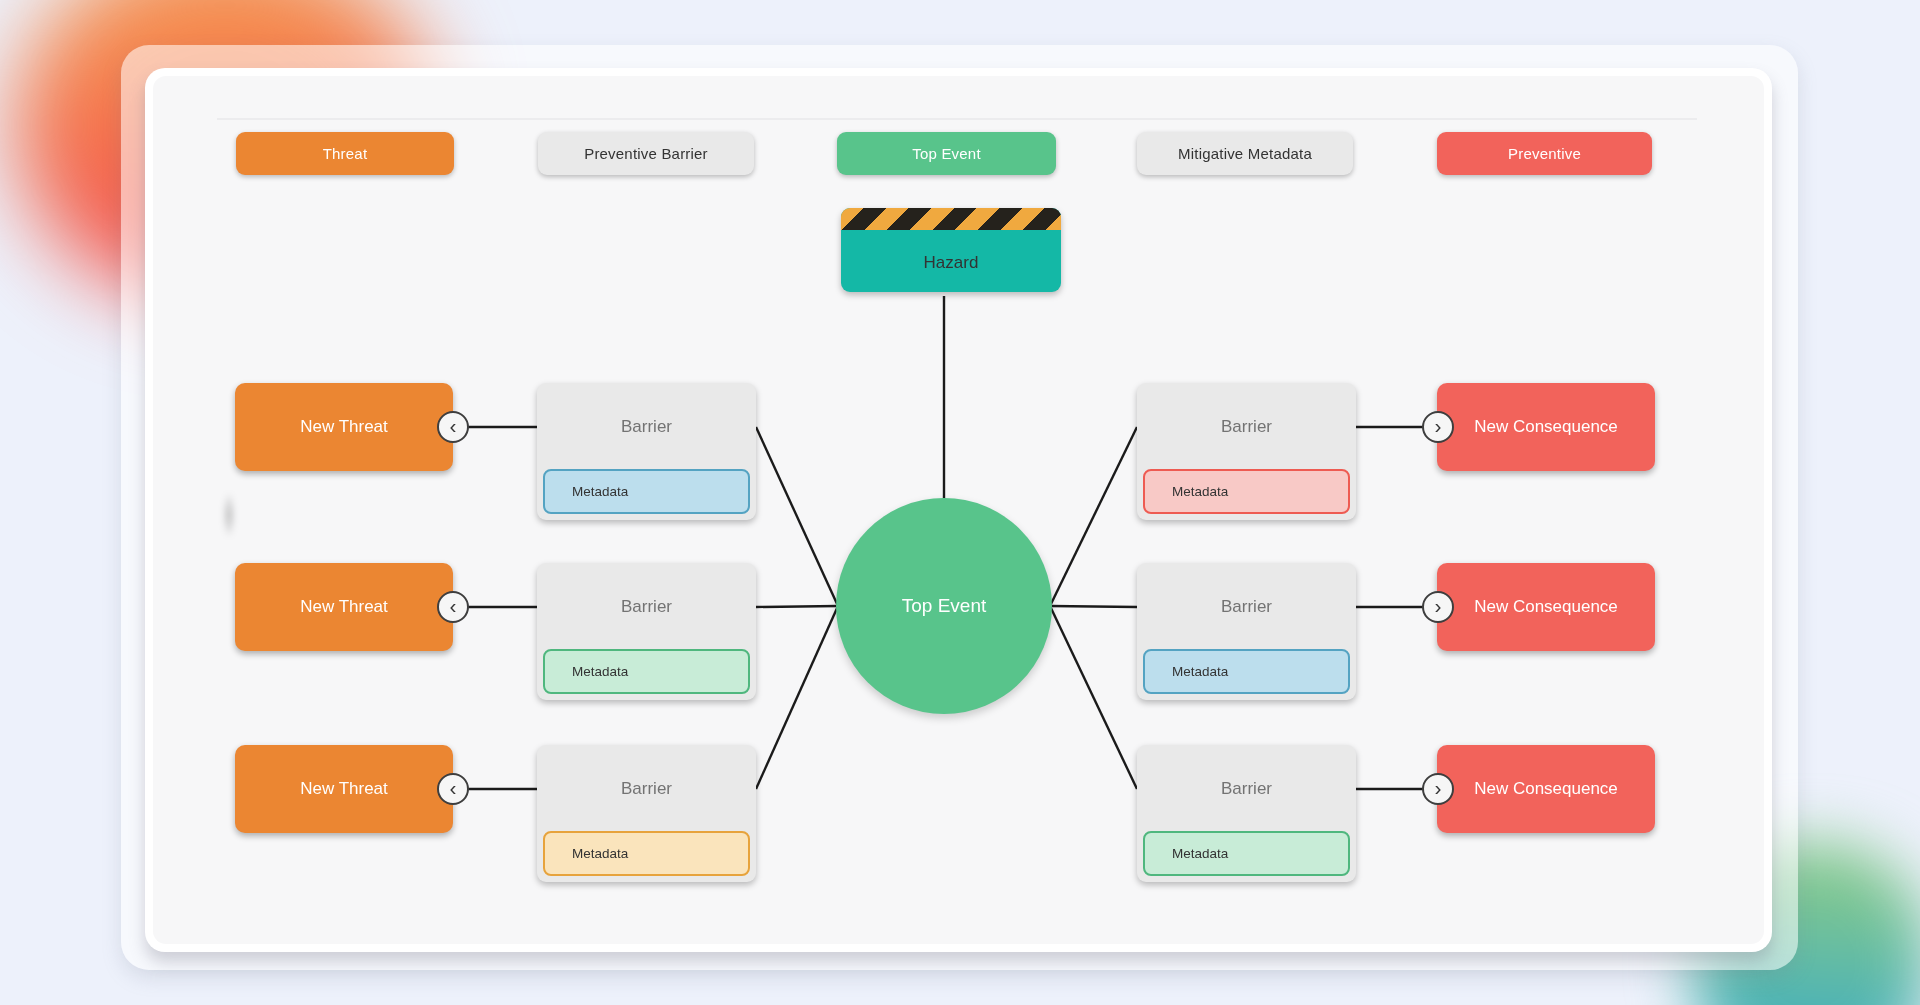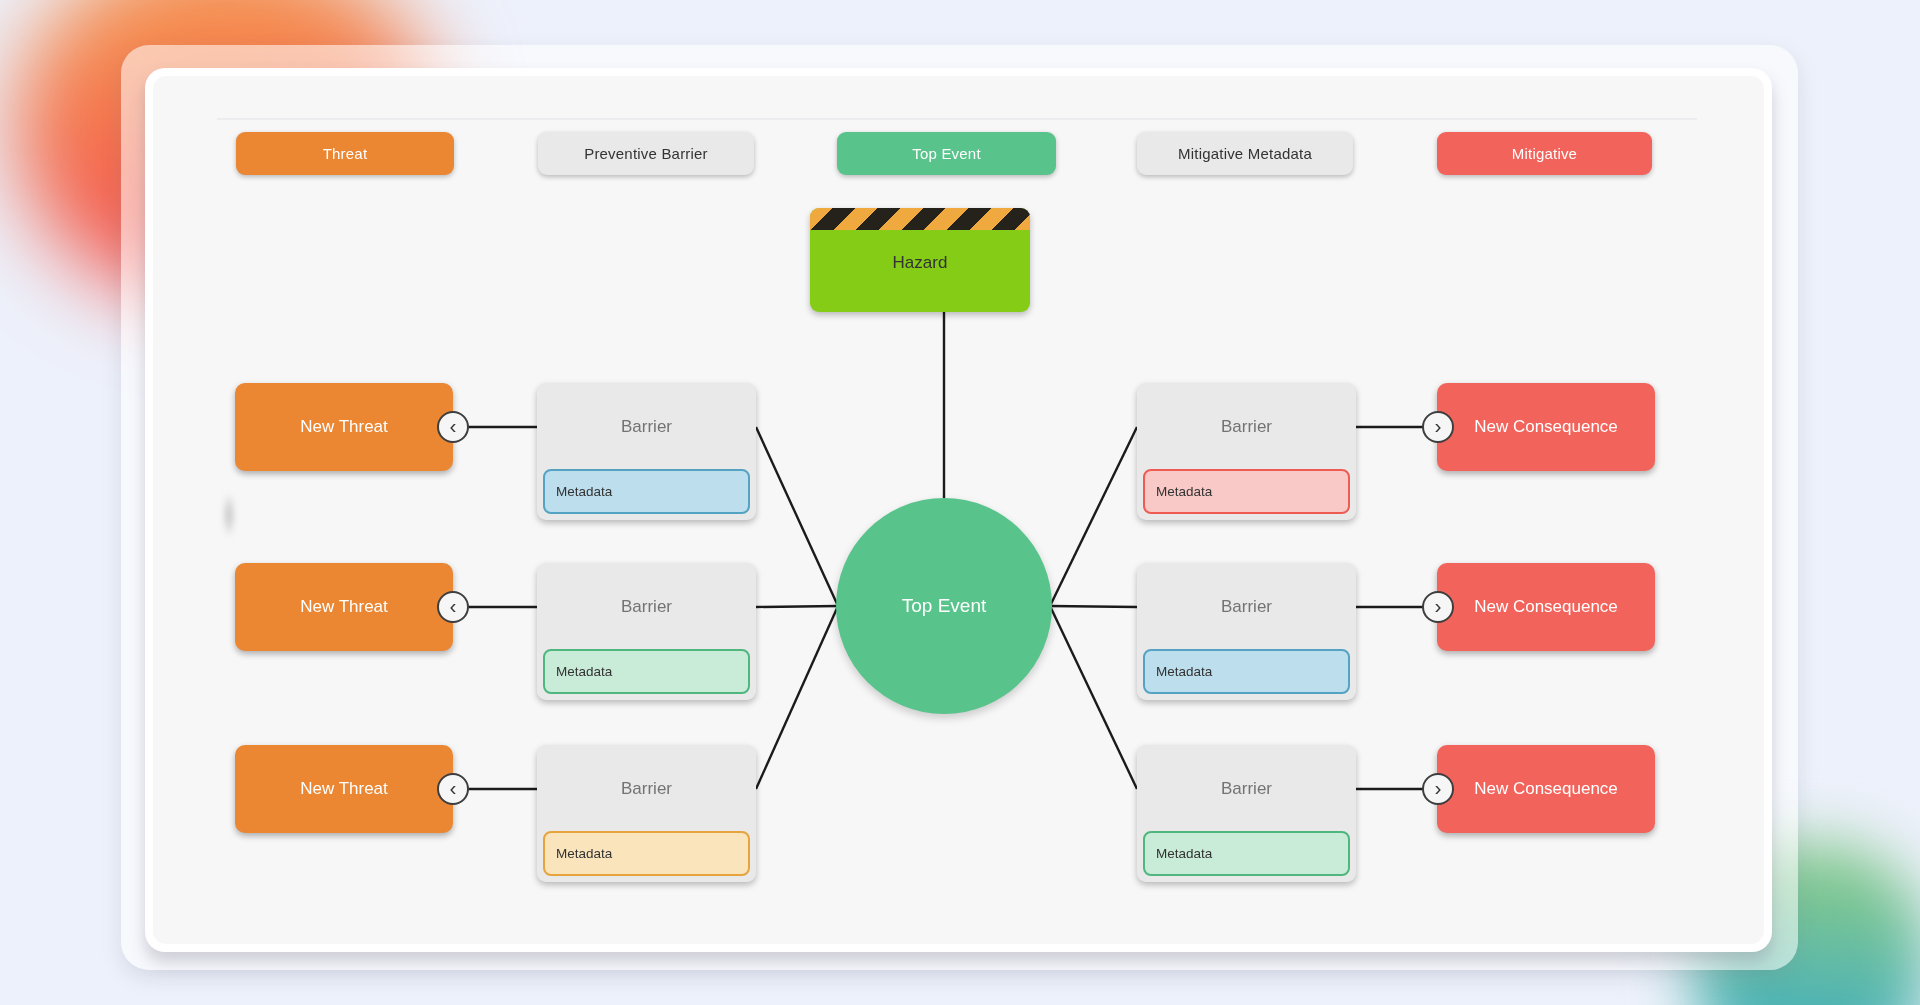--- a/index.html
+++ b/index.html
@@ -42,24 +42,24 @@
   .node { position:absolute; border-radius:10px; display:flex; align-items:center;
     justify-content:center; box-shadow:0 3px 6px rgba(0,0,0,0.30);
     font-size:17px; font-weight:500; color:#fff; }
   .node-gray { position:absolute; border-radius:9px; background:#e9e9e9;
     box-shadow:0 3px 6px rgba(0,0,0,0.25); }
   .barrier-label { position:absolute; left:0; top:0; width:100%; height:88px;
     display:flex; align-items:center; justify-content:center;
     font-size:17px; font-weight:400; color:#737373; }
   .meta-chip { position:absolute; left:6px; right:6px; bottom:6px; height:45px;
     border-radius:8px; border:2px solid; display:flex; align-items:center;
-    padding-left:11px; font-size:13.5px; color:#333; cursor:pointer; }
+    padding-left:27px; font-size:13.5px; color:#333; cursor:pointer; }
 
-  .hazard { position:absolute; left:810px; top:208px; width:220px; height:104px;
-    border-radius:9px; background:#84cc16; overflow:hidden;
+  .hazard { position:absolute; left:841px; top:208px; width:220px; height:84px;
+    border-radius:9px; background:#14b8a6; overflow:hidden;
     box-shadow:0 3px 6px rgba(0,0,0,0.25); cursor:pointer; }
   .hazard-stripe { height:22px; width:100%;
     background:repeating-linear-gradient(135deg, var(--stripe-a) 0 16px, var(--stripe-b) 16px 32px); }
   .hazard-label { height:66px; display:flex; align-items:center; justify-content:center;
     font-size:17px; color:#333; }
 
   .top-event-circle { position:absolute; left:836px; top:498px; width:216px; height:216px;
     border-radius:50%; display:flex; align-items:center; justify-content:center;
     font-size:19px; font-weight:500; color:#fff;
     box-shadow:0 4px 8px rgba(0,0,0,0.18); cursor:pointer; }
@@ -102,21 +102,21 @@
       <line x1="1356" y1="427" x2="1424" y2="427"></line>
       <line x1="1356" y1="607" x2="1424" y2="607"></line>
       <line x1="1356" y1="789" x2="1424" y2="789"></line>
     </g>
   </svg>
 
   <div class="legend-btn" style="left: 538px; width: 216px; background: rgb(233, 233, 233); color: rgb(51, 51, 51);">Preventive Barrier</div>
   <div class="legend-btn" style="left: 236px; width: 218px; background: rgb(235, 134, 50); color: rgb(255, 255, 255);">Threat</div>
   <div class="legend-btn" style="left: 837px; width: 219px; background: rgb(88, 196, 139); color: rgb(255, 255, 255);">Top Event</div>
   <div class="legend-btn" style="left: 1137px; width: 216px; background: rgb(233, 233, 233); color: rgb(51, 51, 51);">Mitigative Metadata</div>
-  <div class="legend-btn" style="left: 1437px; width: 215px; background: rgb(242, 99, 91); color: rgb(255, 255, 255);">Mitigative</div>
+  <div class="legend-btn" style="left: 1437px; width: 215px; background: rgb(242, 99, 91); color: rgb(255, 255, 255);">Preventive</div>
 
   <div class="hazard z-node" style="--stripe-a: #f0a93f; --stripe-b: #25221c;">
     <div class="hazard-stripe"></div>
     <div class="hazard-label">Hazard</div>
   </div>
 
   <div class="top-event-circle z-node" style="background: rgb(88, 196, 139);">Top Event</div>
 
   <div class="node z-node" style="left: 235px; top: 383px; width: 218px; height: 88px; background: rgb(235, 134, 50);">New Threat</div>
   <div class="node z-node" style="left: 235px; top: 563px; width: 218px; height: 88px; background: rgb(235, 134, 50);">New Threat</div>

